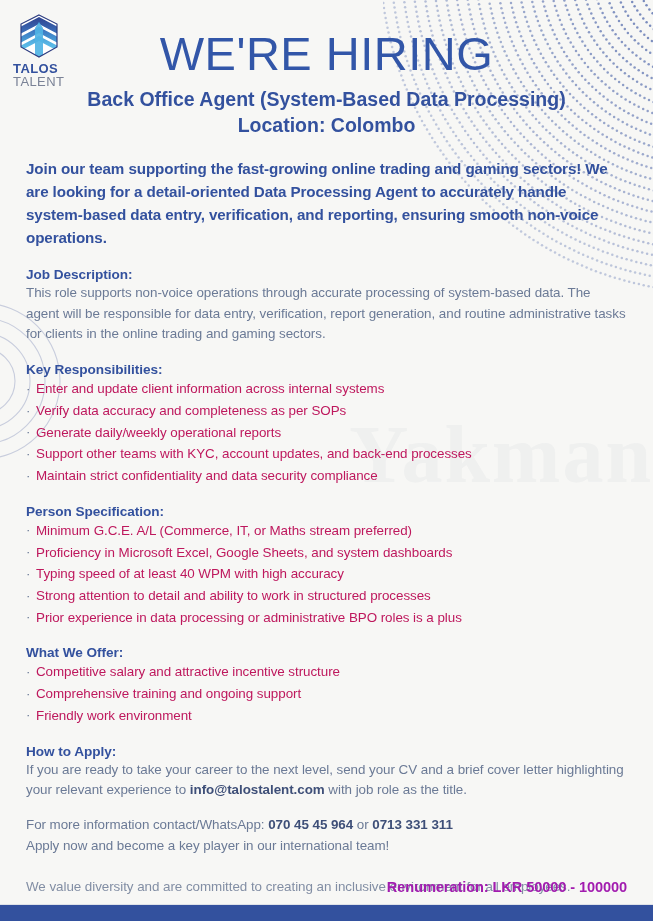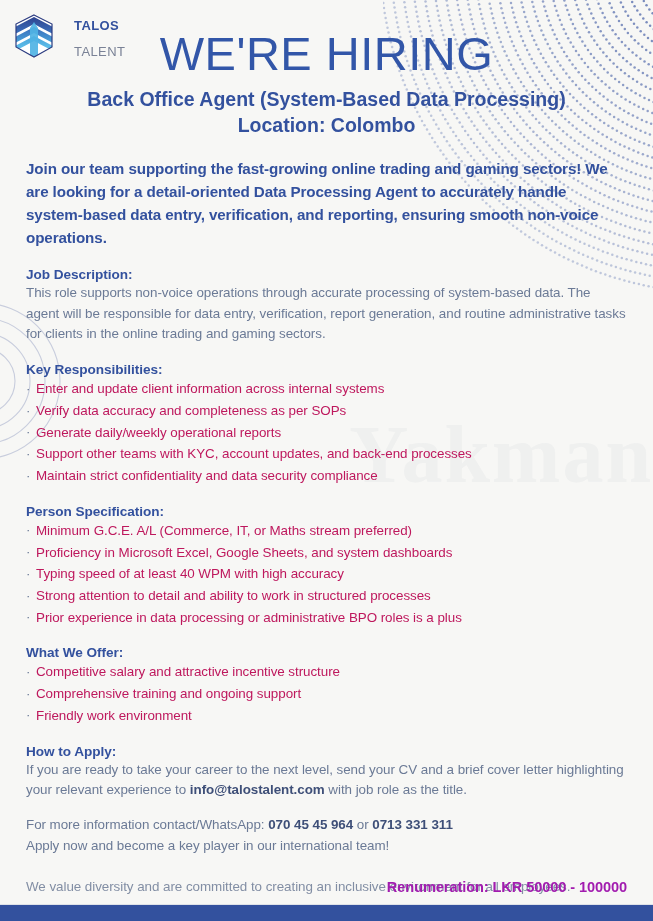--- a/index.html
+++ b/index.html
@@ -65,42 +65,43 @@
     position: relative;
     z-index: 2;
     padding: 12px 0 0 0;
   }
 
   .logo-block {
     position: absolute;
     left: 13px;
     top: 14px;
     display: flex;
-    align-items: flex-end;
-    gap: 19px;
+    align-items: center;
+    gap: 4px;
     z-index: 3;
+    flex-direction: column;
   }
   .logo-mark { width: 42px; height: 44px; display: block; }
   .logo-text {
     display: flex;
     flex-direction: column;
     line-height: 1.0;
     font-family: "Liberation Sans", sans-serif;
   }
   .logo-text .l1 {
     font-size: 13px;
     font-weight: bold;
     color: #33519e;
     letter-spacing: 0.4px;
   }
   .logo-text .l2 {
     font-size: 13px;
     color: #7a8296;
     letter-spacing: 0.4px;
-    margin-top: 13px;
+    margin-top: 0;
   }
 
   .headline {
     text-align: center;
     font-size: 47px;
     font-weight: normal;
     color: #3256a8;
     letter-spacing: 0.5px;
     line-height: 1.0;
     padding-top: 18px;

